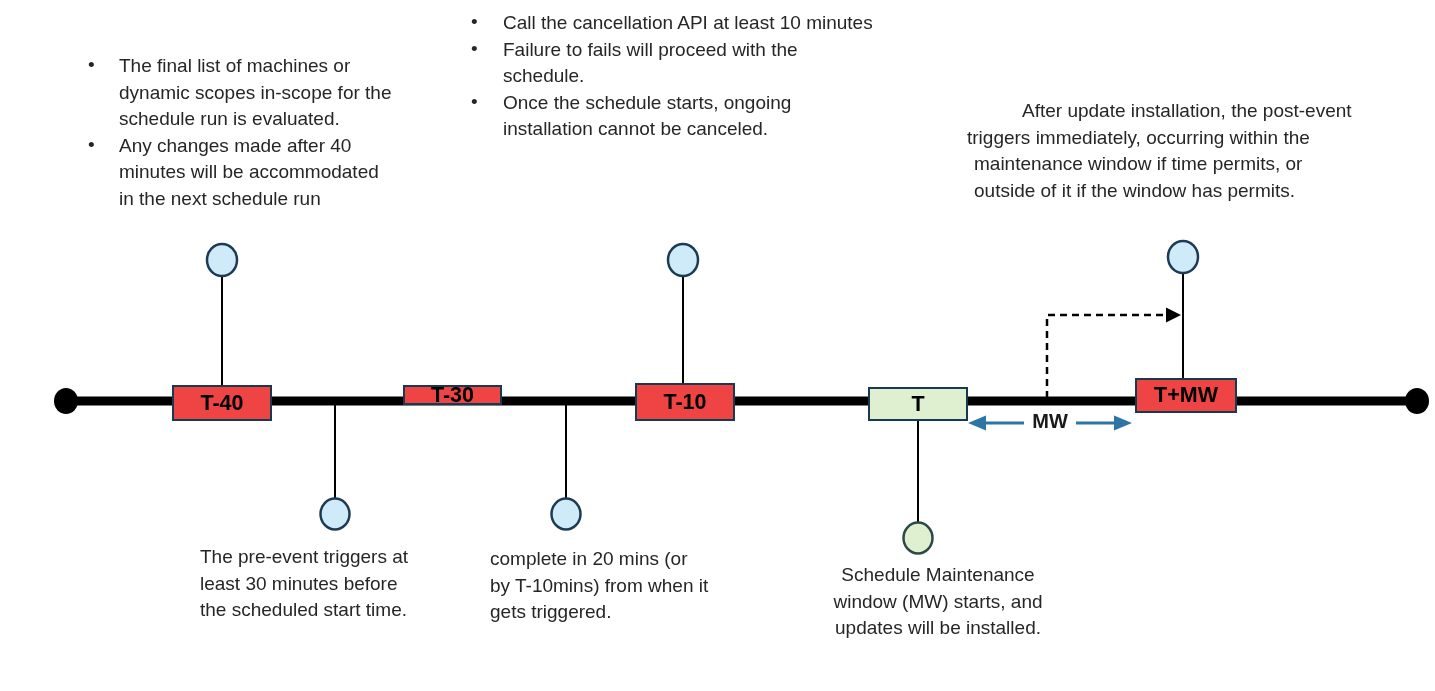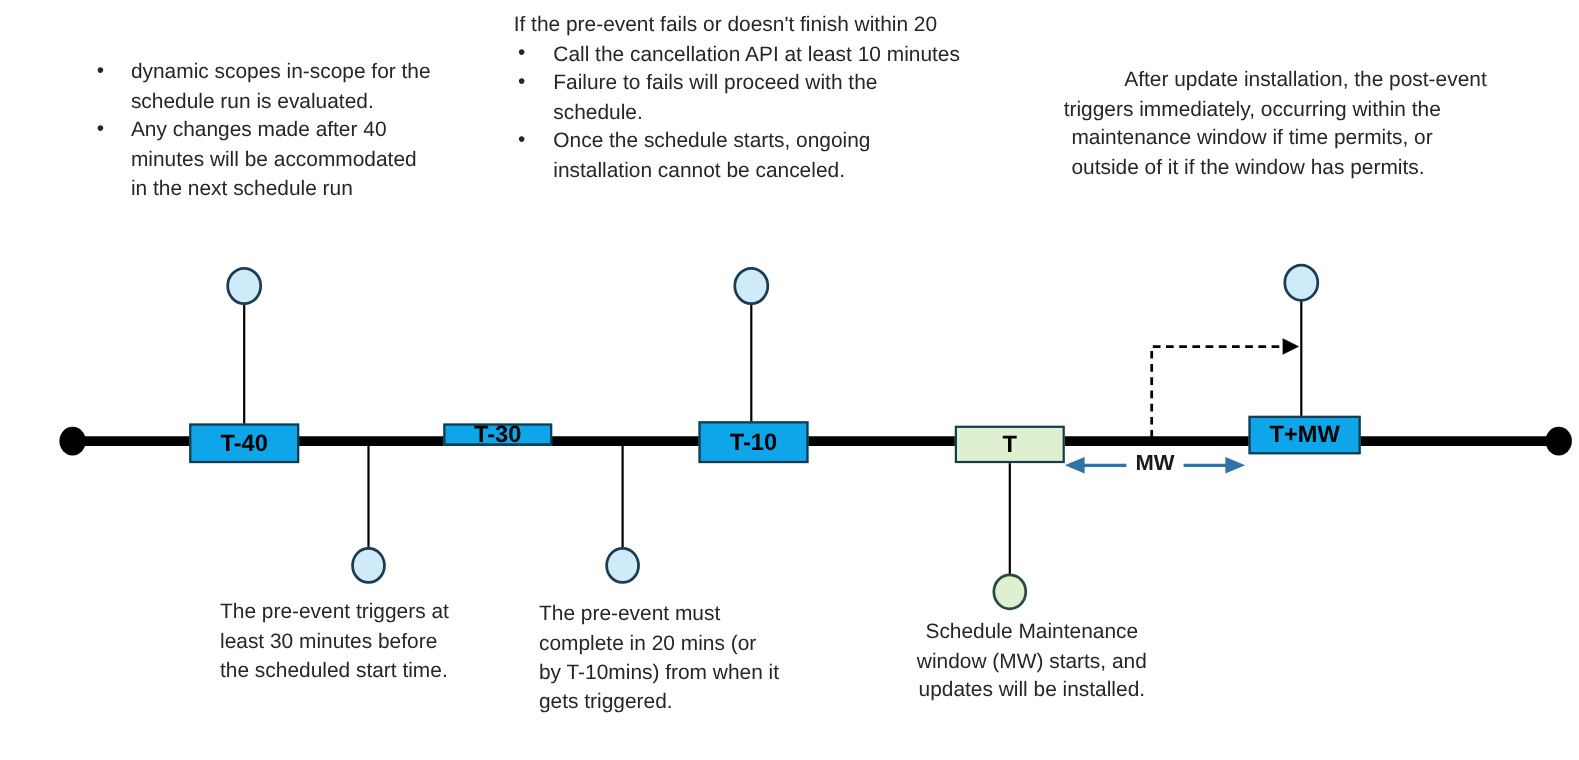--- a/index.html
+++ b/index.html
@@ -6,27 +6,27 @@
   body{width:1435px;height:691px;font-family:"Liberation Sans",sans-serif;color:#1f1f1f;}
   .stage{position:relative;width:1435px;height:691px;background:#ffffff;overflow:hidden;}
   svg.layer{position:absolute;left:0;top:0;}
 
   .note{position:absolute;font-size:19px;line-height:26.5px;color:#262626;}
   .ln{white-space:nowrap;}
   .bullet-row{position:relative;padding-left:31px;}
   .dot{position:absolute;left:0;top:-1px;}
   .mid .bullet-row{padding-left:36px;}
   .mid .dot{left:4px;}
-  .tr-first{margin-left:55px;}
+  .tr-first{margin-left:55px;margin-top:38px;}
   .tr-ind{margin-left:7px;}
   .center{text-align:center;}
   .center .ln{white-space:normal;}
 
   .milestone{position:absolute;display:flex;align-items:center;justify-content:center;
-    background:#0ea5e9;border:2px solid #163a50;box-sizing:border-box;
+    background:#ef4444;border:2px solid #163a50;box-sizing:border-box;
     font-weight:bold;font-size:21.5px;color:#000;}
   .milestone.green{background:#def0d0;}
 
   .mw-label{position:absolute;left:1026px;top:409px;width:48px;text-align:center;
     font-weight:bold;font-size:20px;color:#1a1a1a;line-height:24px;}
 </style>
 </head>
 <body>
 
 <div class="stage">
@@ -77,36 +77,36 @@
   <div class="milestone" style="left:1135px;top:378px;width:102px;height:35px">
     <span>T+MW</span>
   </div>
 
   <div class="mw-label">MW</div>
 
   <div class="note" style="left:88px;top:53px;width:370px">
     <div class="bullet-row">
       <span class="dot">•</span>
       <div class="btext">
+        <div class="ln">The final list of machines or</div>
         <div class="ln">dynamic scopes in-scope for the</div>
         <div class="ln">schedule run is evaluated.</div>
       </div>
     </div>
     <div class="bullet-row">
       <span class="dot">•</span>
       <div class="btext">
         <div class="ln">Any changes made after 40</div>
         <div class="ln">minutes will be accommodated</div>
         <div class="ln">in the next schedule run</div>
       </div>
     </div>
   </div>
 
   <div class="note mid" style="left:467px;top:10px;width:480px">
-    <div class="ln">If the pre-event fails or doesn't finish within 20</div>
     <div class="bullet-row">
       <span class="dot">•</span>
       <div class="btext">
         <div class="ln">Call the cancellation API at least 10 minutes</div>
       </div>
     </div>
     <div class="bullet-row">
       <span class="dot">•</span>
       <div class="btext">
         <div class="ln">Failure to fails will proceed with the</div>
@@ -129,21 +129,20 @@
     <div class="ln tr-ind">outside of it if the window has permits.</div>
   </div>
 
   <div class="note" style="left:200px;top:544px;width:260px">
     <div class="ln">The pre-event triggers at</div>
     <div class="ln">least 30 minutes before</div>
     <div class="ln">the scheduled start time.</div>
   </div>
 
   <div class="note" style="left:490px;top:546px;width:270px">
-    <div class="ln">The pre-event must</div>
     <div class="ln">complete in 20 mins (or</div>
     <div class="ln">by T-10mins) from when it</div>
     <div class="ln">gets triggered.</div>
   </div>
 
   <div class="note center" style="left:808px;top:562px;width:260px">
     <div class="ln">Schedule Maintenance</div>
     <div class="ln">window (MW) starts, and</div>
     <div class="ln">updates will be installed.</div>
   </div>

